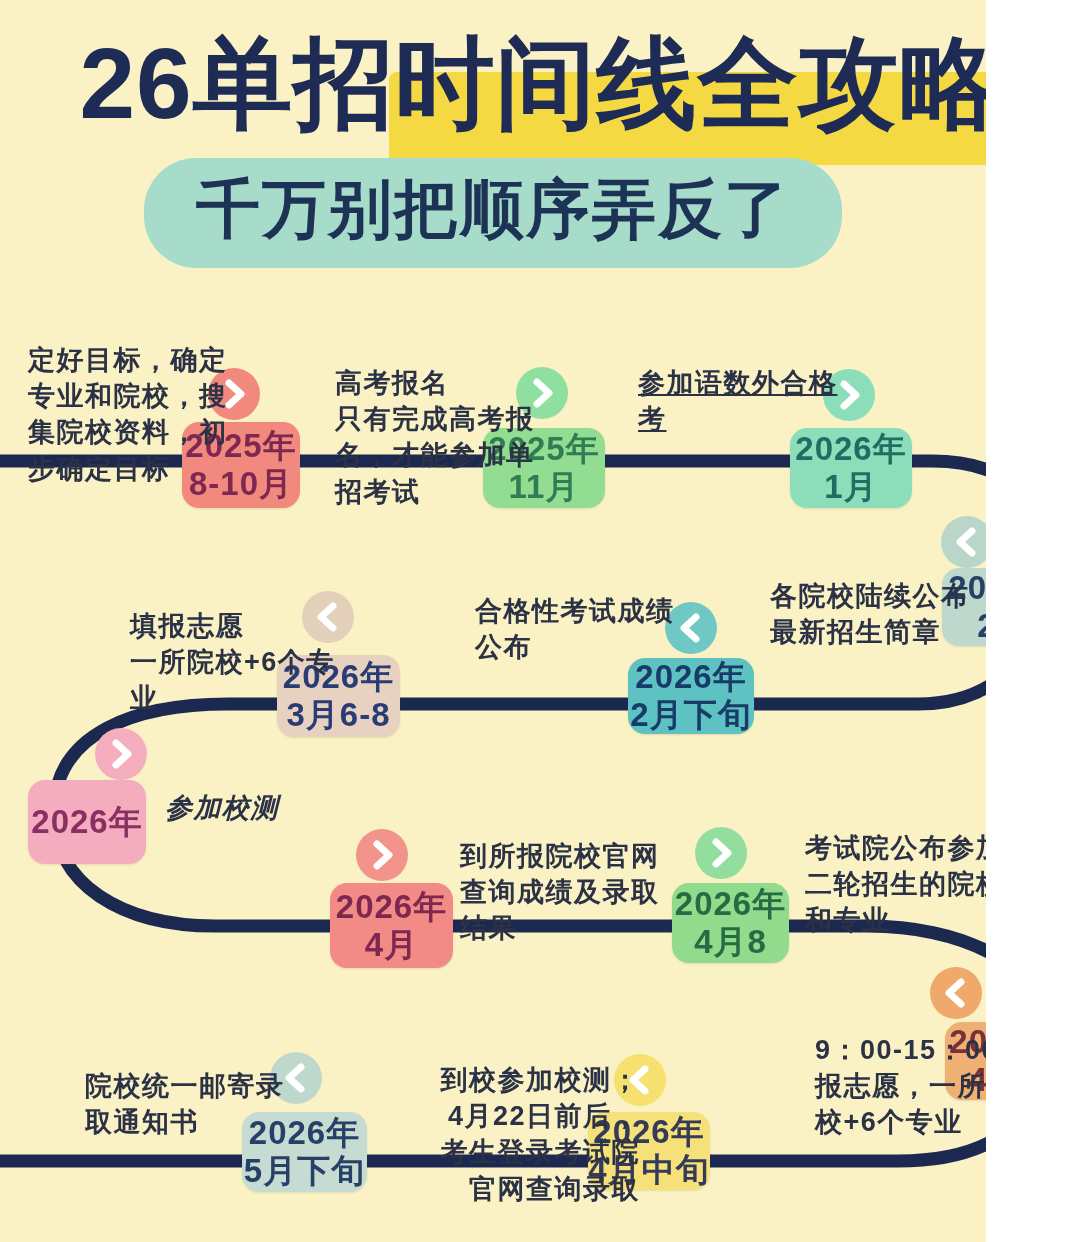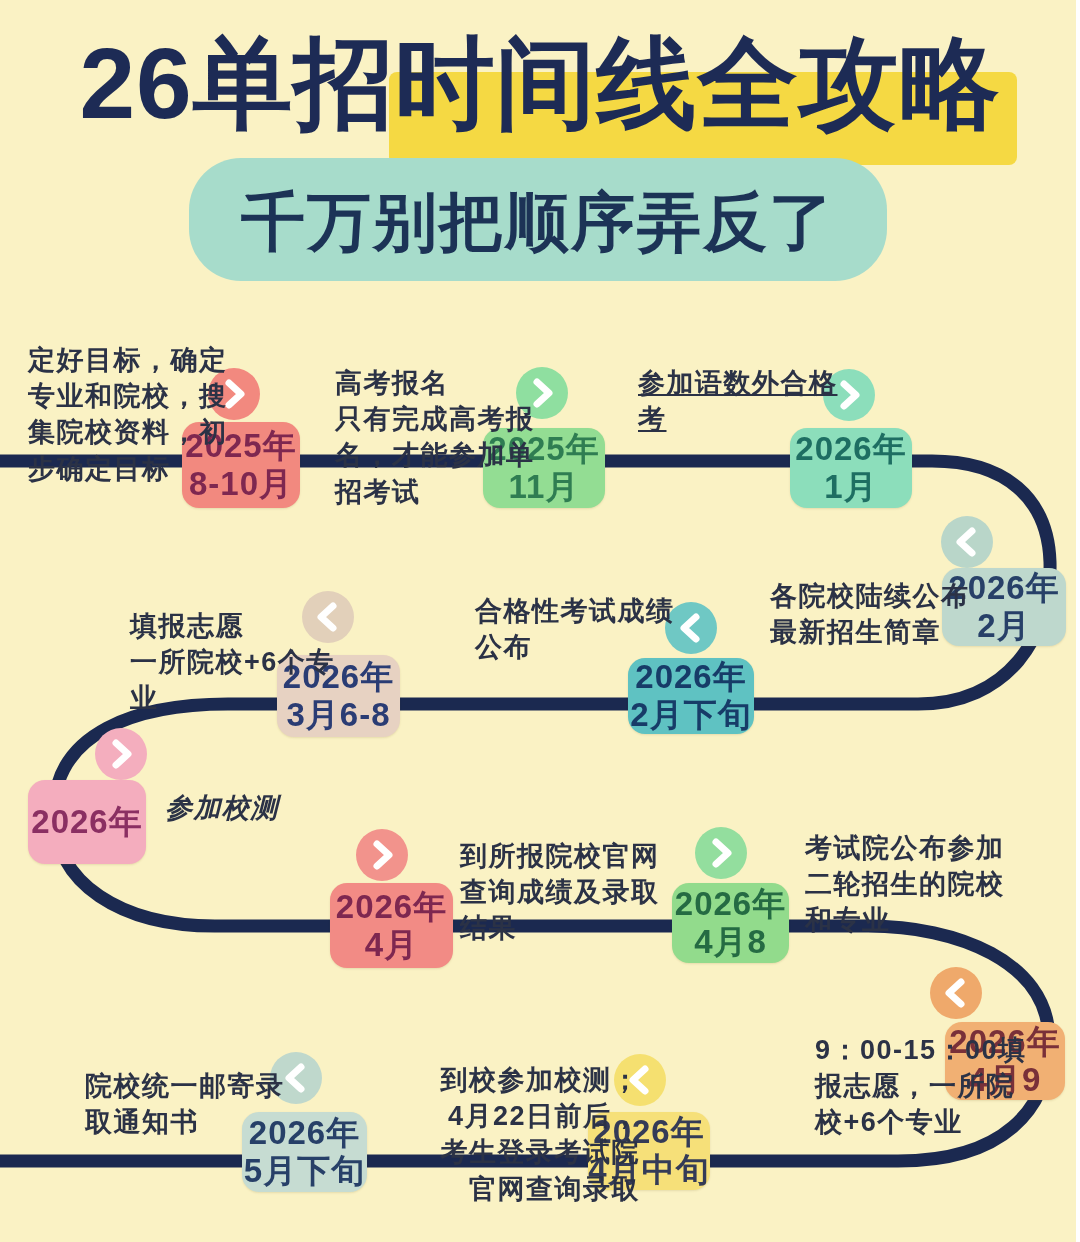--- a/index.html
+++ b/index.html
@@ -1,19 +1,19 @@
 <!DOCTYPE html>
 <html><head>
 <meta charset="utf-8">
 <style>
   html,body{margin:0;padding:0;}
   body{font-family:"Liberation Sans","DejaVu Sans",sans-serif;}
   #canvas{
     position:relative;
-    width:1076px;height:1242px;
+    width:986px;height:1242px;
     overflow:hidden;
     background:#FAF2C4;
   }
   
   #title{
     position:absolute;left:0;top:18px;width:1080px;
     text-align:center;
     font-size:100px;font-weight:900;
     letter-spacing:1px;
     color:#1D2B55;
@@ -24,21 +24,21 @@
   #title .hl::before{
     content:"";position:absolute;left:-6px;right:-16px;top:40%;bottom:-9%;
     background:var(--hl,#F5D943);border-radius:8px;z-index:-1;
   }
   #subtitle{
     position:absolute;left:50%;top:158px;transform:translateX(-50%);
     background:#A7DCCB;
     color:#1C3356;
     font-size:64px;font-weight:900;
     letter-spacing:2px;
-    padding:21px 52px 15px 52px;
+    padding:8px 52px 15px 52px;
     border-radius:52px;
     white-space:nowrap;
     z-index:3;
   }
   
   #path-svg{position:absolute;left:0;top:0;z-index:1;}
   .badge{
     position:absolute;z-index:2;
     border-radius:17px;
     display:flex;flex-direction:column;align-items:center;justify-content:center;

